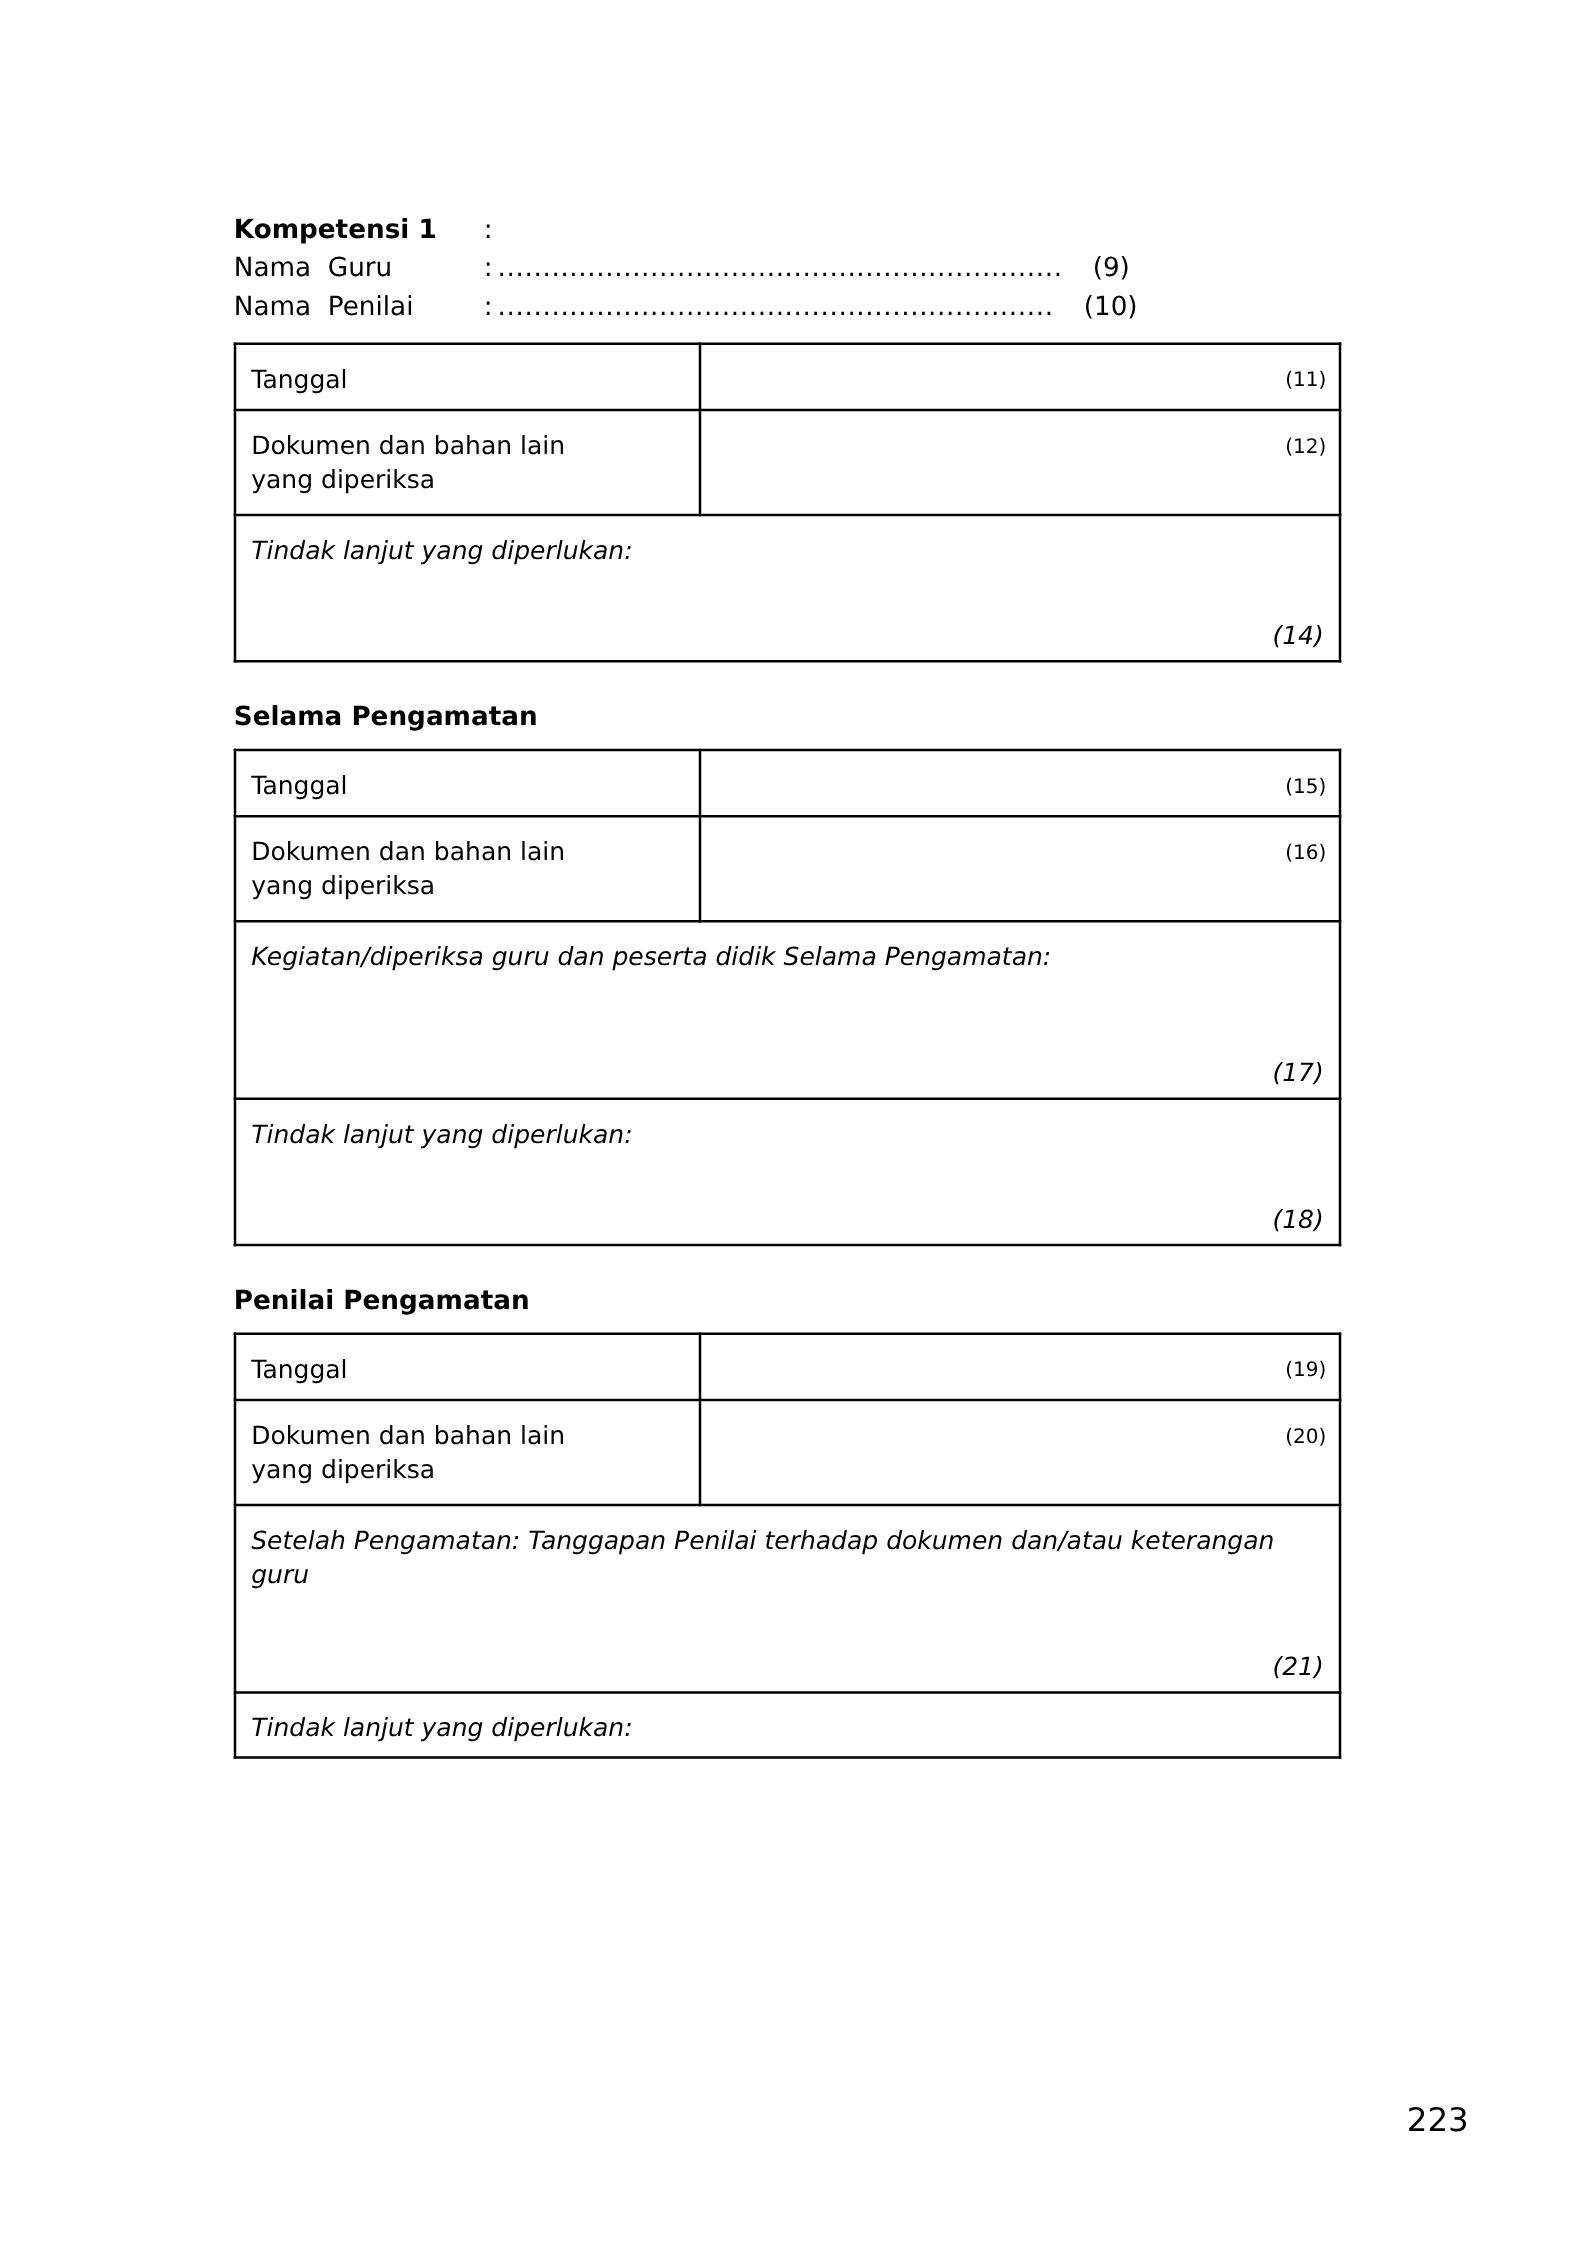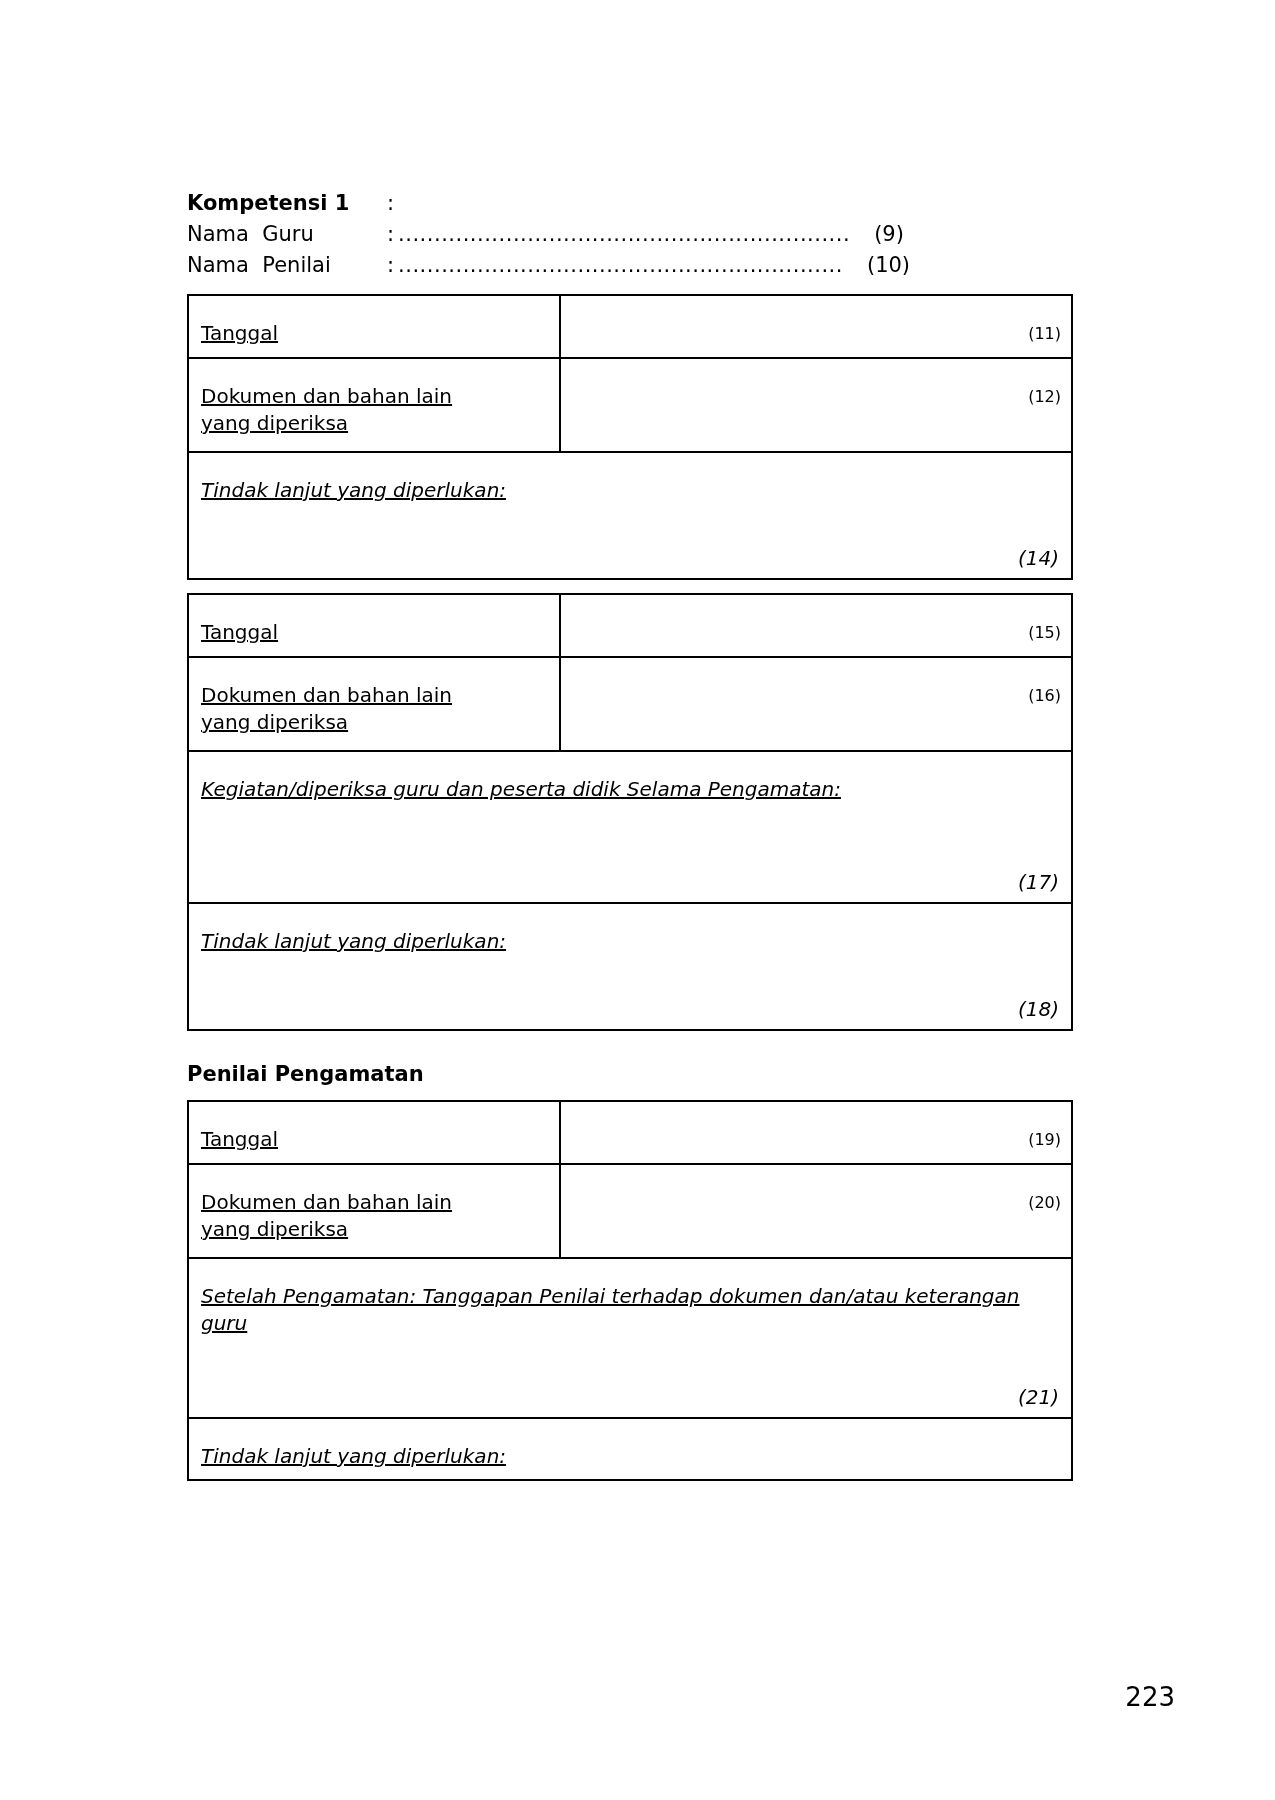--- a/index.html
+++ b/index.html
@@ -20,21 +20,20 @@
     left: 0; top: 0;
     width: 1275px;
     height: 1800px;
     background: #fff;
   }
   .content {
     position: absolute;
     left: 187px;
     top: 168px;
     width: 886px;
-    margin-top: 20px;
   }
 
   
   .hdr-row {
     display: flex;
     align-items: baseline;
     font-size: 21px;
     line-height: 31px;
     white-space: pre;
   }
@@ -78,24 +77,23 @@
   
   table.form {
     border-collapse: collapse;
     width: 886px;
     table-layout: fixed;
     border: 2.5px solid #000;
   }
   table.form td {
     border: 2px solid #000;
     vertical-align: top;
-    padding: 24px 10px 6px 12px;
+    padding: 14px 10px 6px 12px;
     font-size: 20px;
     line-height: 27px;
-    text-decoration: underline;
   }
   td.label-cell {
     width: 348px;
   }
   td.value-cell {
     position: relative;
   }
   .num {
     float: right;
     font-size: 16px;
@@ -183,20 +181,21 @@
         <tr>
           <td class="full h-tall-2" colspan="2">
             <span class="italic-text">Tindak lanjut yang diperlukan:</span>
             <span class="num-bottom">(14)</span>
           </td>
         </tr>
       </tbody>
         </table>
     </div>
 
+    <div class="section-title sp-before-sec">Selama Pengamatan</div>
 
     <div class="sp-after-title">
       <table class="form">
         <tbody>
             <tr>
           <td class="label-cell h-row-sm">Tanggal</td>
           <td class="value-cell h-row-sm">
             <span class="num">(15)</span>
           </td>
         </tr>

